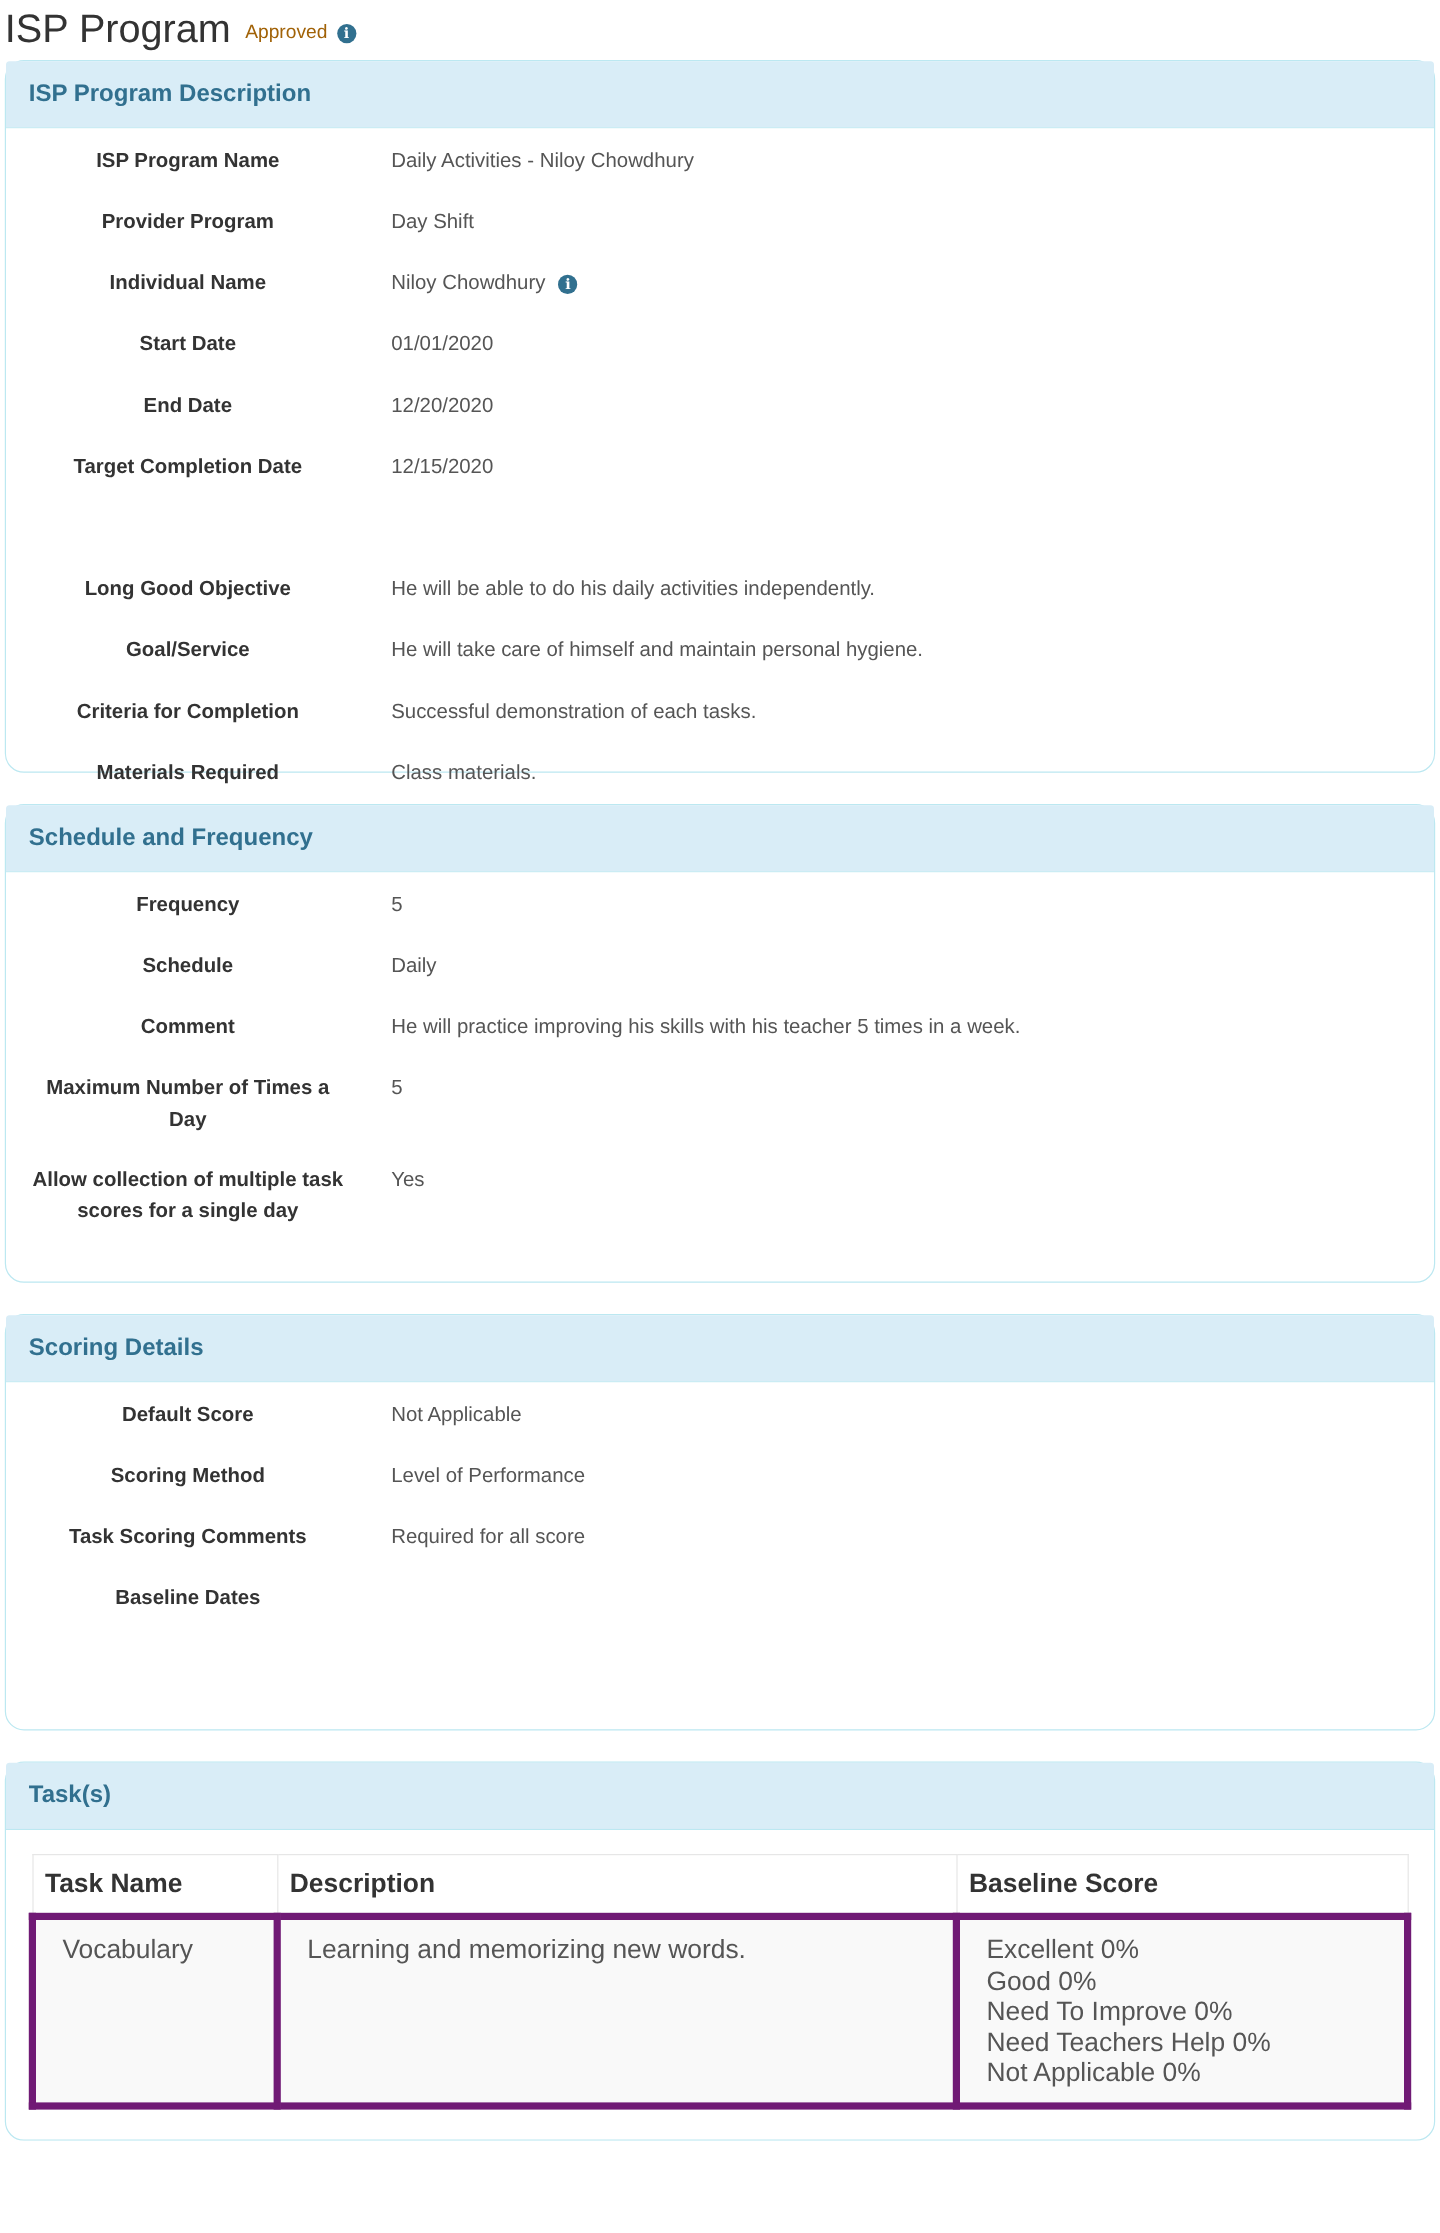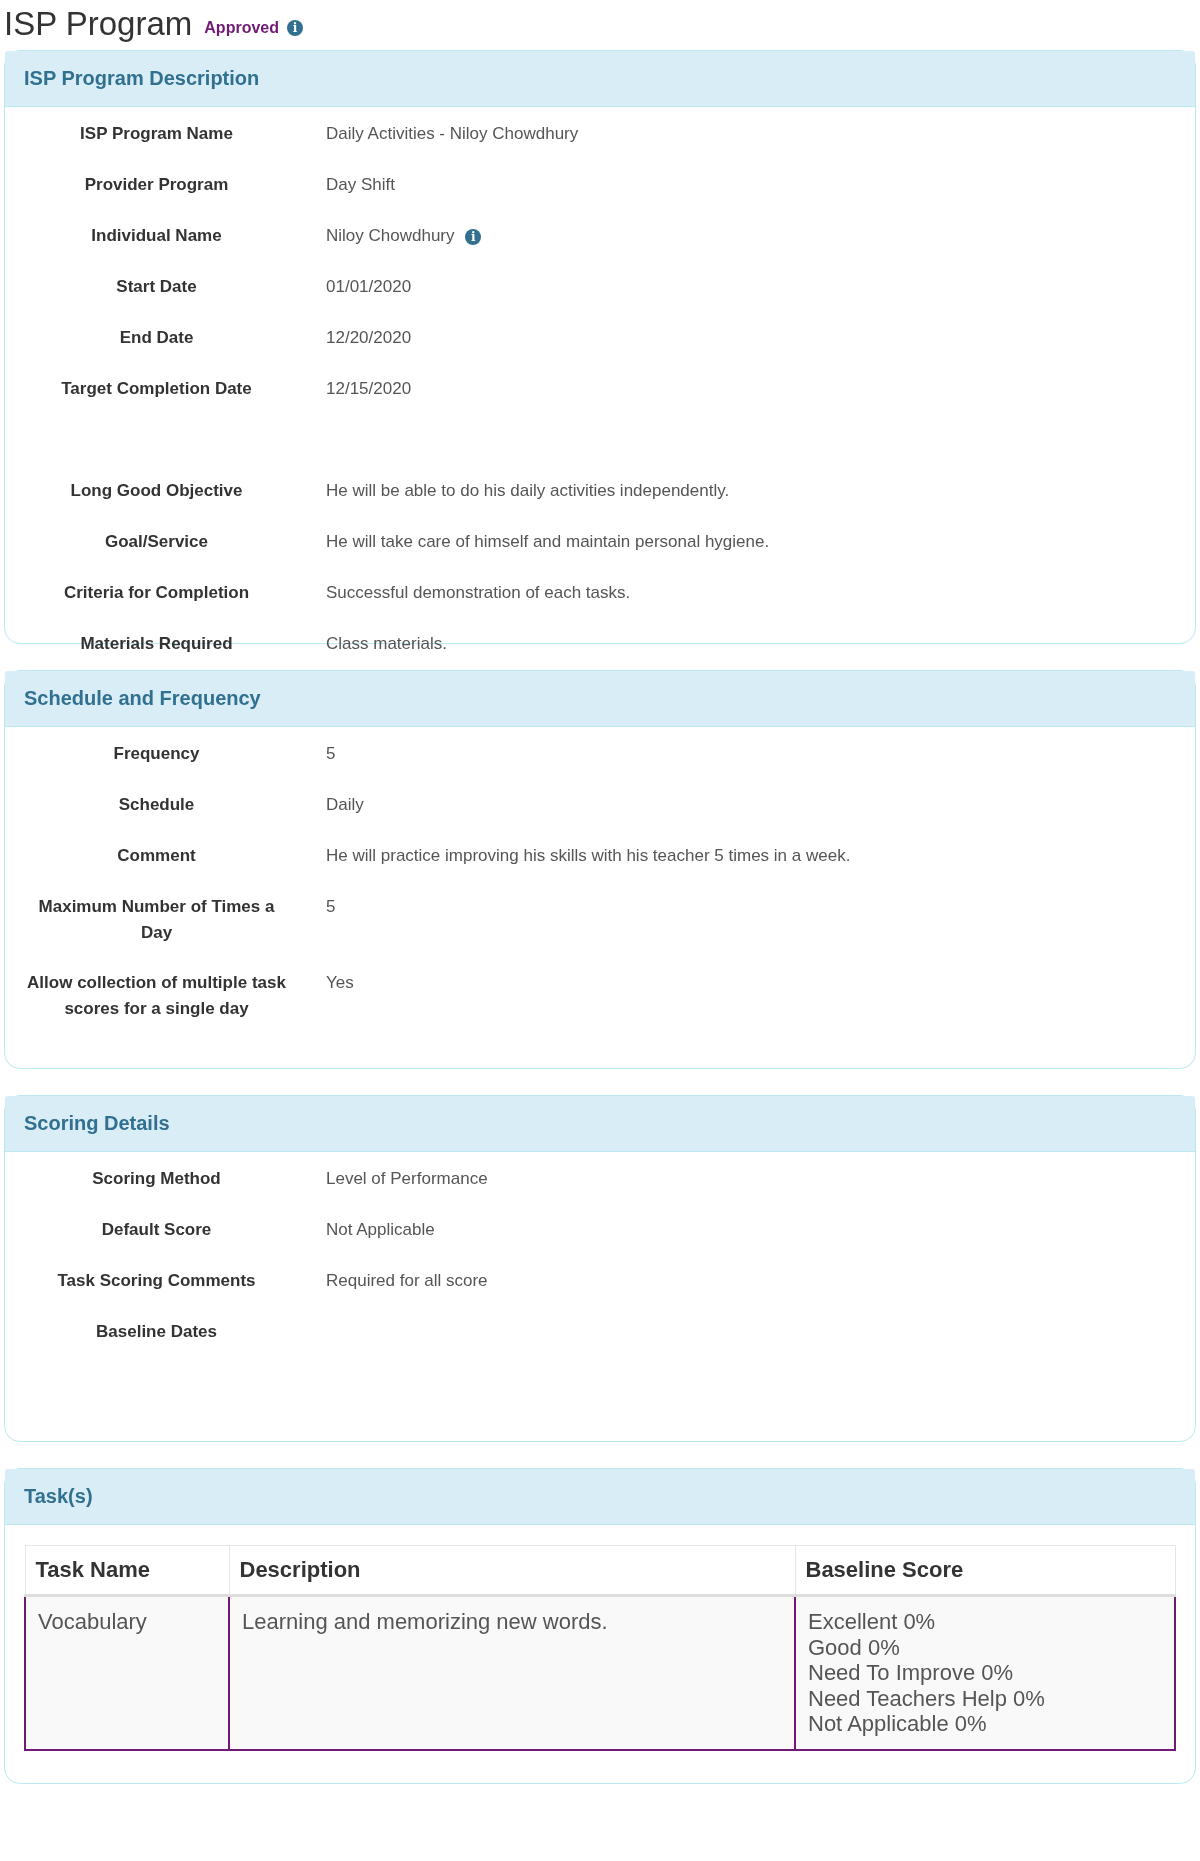--- a/index.html
+++ b/index.html
@@ -20,22 +20,22 @@
     font-size: 33px;
     font-weight: normal;
     color: #333;
     margin: 0;
     line-height: 1;
     position: relative;
     top: -2px;
   }
   .status-label {
     font-size: 16px;
-    font-weight: bold;
-    color: #701a75;
+    font-weight: normal;
+    color: #a16207;
     margin-left: 12px;
     position: relative;
     top: 3px;
   }
   .info-icon {
     display: inline-flex;
     align-items: center;
     justify-content: center;
     width: 16px;
     height: 16px;
@@ -110,22 +110,22 @@
     font-weight: bold;
     color: #333;
     padding: 11px 10px;
     border: 1px solid #e6e6e6;
     border-bottom: 3px solid #dddddd;
     height: 48px;
     background: #fff;
   }
   table.tasks td {
     vertical-align: top;
-    padding: 12px 12px;
-    border: 2px solid #701a75;
+    padding: 12px 22px;
+    border: 6px solid #701a75;
     color: #555;
     background: #f9f9f9;
     line-height: 25.5px;
   }
   .score-line { display: block; }
 </style>
 </head>
 <body>
 
 <div class="page-header">
@@ -219,26 +219,26 @@
 </div>
 
 <div class="gap"></div>
 
 <div class="panel" style="height:347px;">
   <div class="panel-heading">
     <h3 class="panel-title">Scoring Details</h3>
   </div>
   <div class="panel-body" style="padding-top:14px;">
     <div class="field-row">
+      <div class="field-label">Default Score</div>
+      <div class="field-value">Not Applicable</div>
+    </div>
+    <div class="field-row">
       <div class="field-label">Scoring Method</div>
       <div class="field-value">Level of Performance</div>
-    </div>
-    <div class="field-row">
-      <div class="field-label">Default Score</div>
-      <div class="field-value">Not Applicable</div>
     </div>
     <div class="field-row">
       <div class="field-label">Task Scoring Comments</div>
       <div class="field-value">Required for all score</div>
     </div>
     <div class="field-row">
       <div class="field-label">Baseline Dates</div>
       <div class="field-value"></div>
     </div>
   </div>

